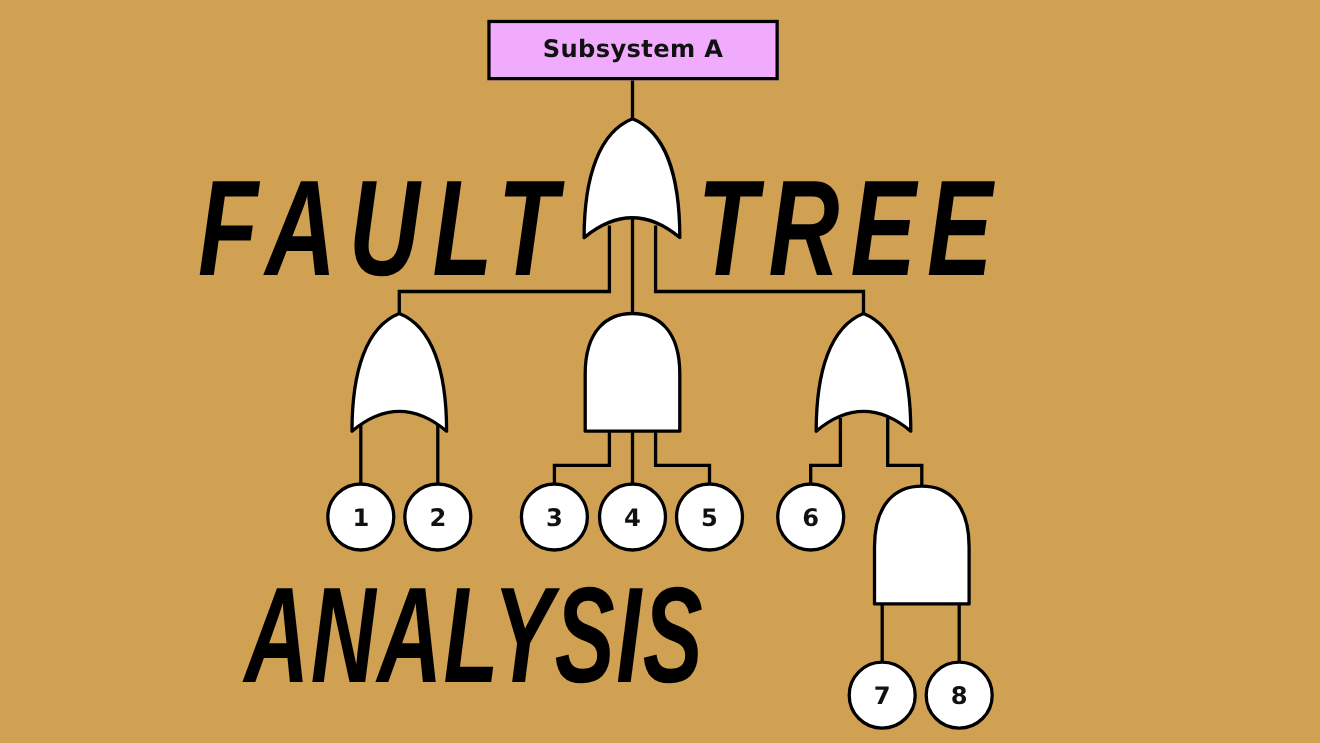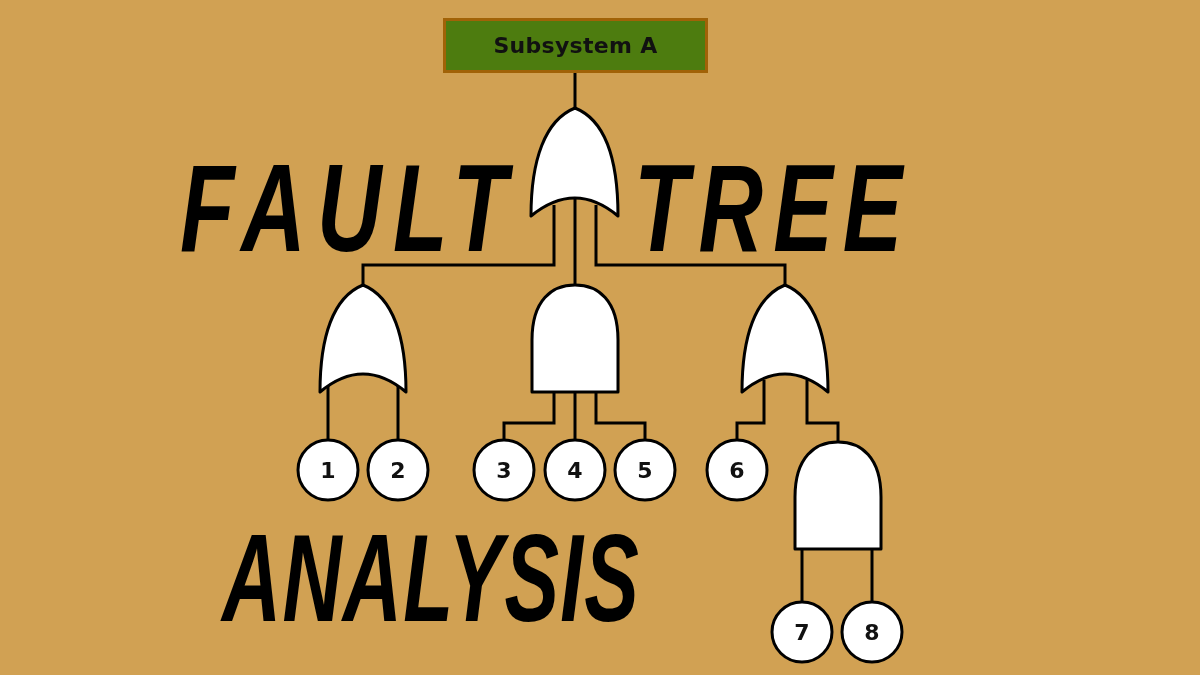--- a/index.html
+++ b/index.html
@@ -16,22 +16,22 @@
     }
     .canvas {
       position: absolute;
       left: 0; top: 0;
       width: 1200px; height: 675px;
     }
     .title-box {
       position: absolute;
       left: 443px; top: 18px;
       width: 259px; height: 49px;
-      background: #4d7c0f;
-      border: 3px solid #a16207;
+      background: #f0abfc;
+      border: 3px solid #000000;
       display: flex;
       align-items: center;
       justify-content: center;
       font-family: "DejaVu Sans", sans-serif;
       font-weight: bold;
       font-size: 22px;
       color: #111;
       letter-spacing: 0.3px;
     }
     .big-word {

